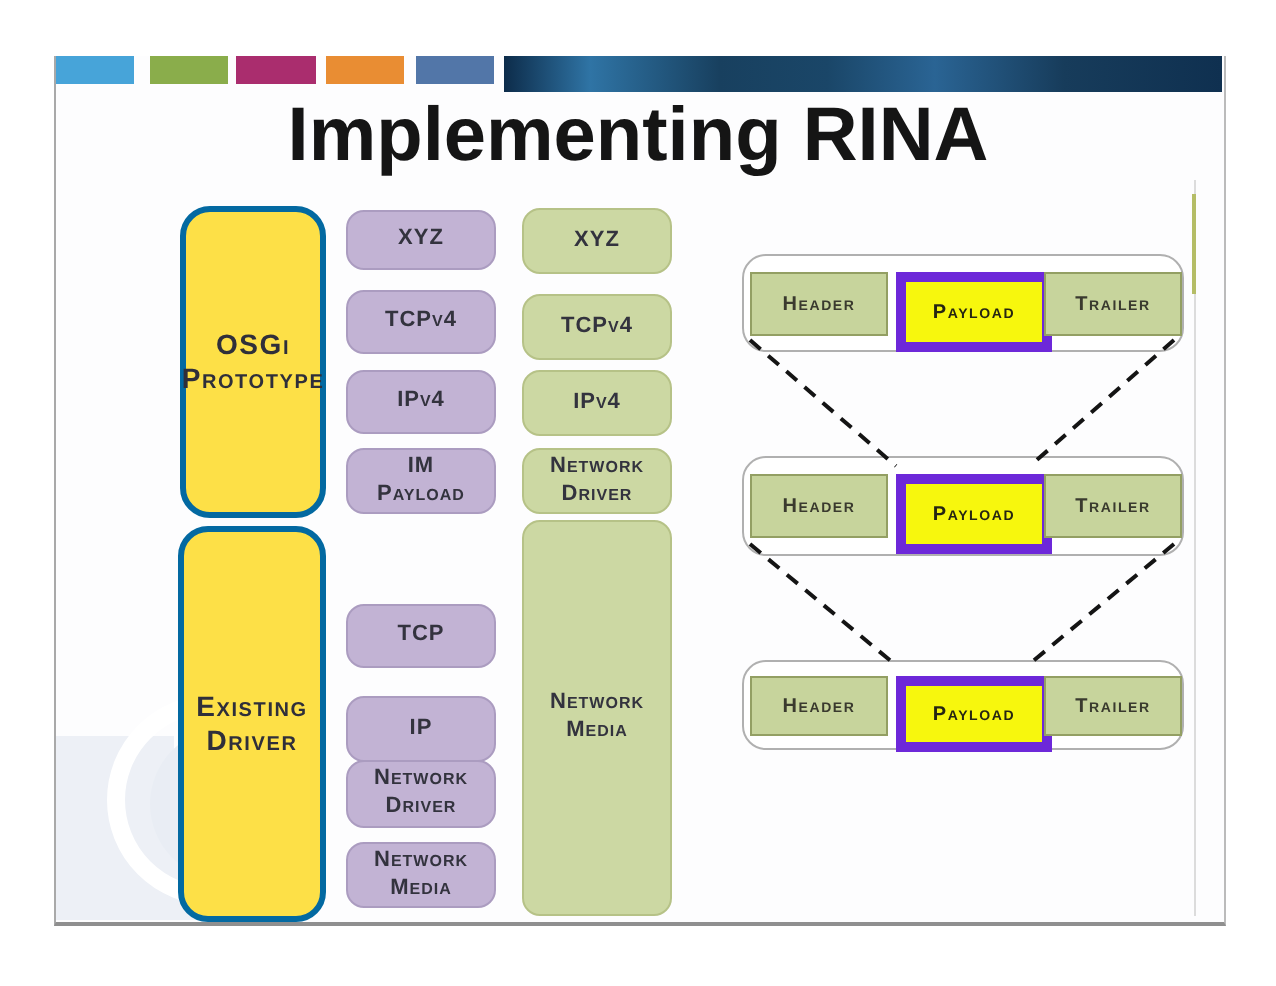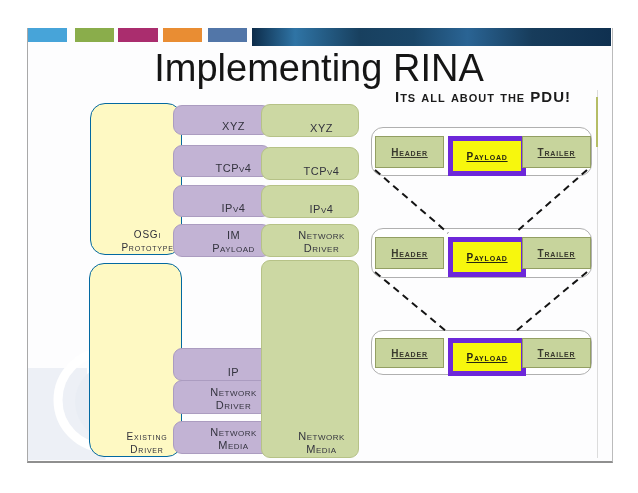--- a/index.html
+++ b/index.html
@@ -6,37 +6,37 @@
   .page{position:relative;width:638px;height:493px;background:#ffffff;overflow:hidden;
         font-family:"Liberation Sans",sans-serif;}
   .slide{position:absolute;left:27px;top:28px;width:584px;height:433px;background:#fdfdfe;
          border-left:1px solid #a9a9a9;border-right:1px solid #bbbbbb;border-bottom:2px solid #8f8f8f;}
   
   .seg{position:absolute;top:28px;height:14px;width:39px;}
   .navybar{position:absolute;top:28px;left:252px;width:359px;height:18px;
            background:linear-gradient(90deg,#0d2c4a 0%,#2f74a5 12%,#18405f 30%,#1a4668 45%,
                        #2a6494 60%,#173c5b 78%,#0f3050 100%);}
   .title{position:absolute;left:27px;top:47px;width:584px;text-align:center;
-         font-size:38px;font-weight:400;color:#151515;letter-spacing:0px;}
+         font-size:38px;font-weight:700;color:#151515;letter-spacing:0px;}
   
-  .bx{position:absolute;display:flex;align-items:flex-end;justify-content:center;text-align:center;
-      border-radius:9px;font-variant:small-caps;color:#33333e;font-weight:400;font-size:11px;
-      letter-spacing:0.5px;line-height:1.25;white-space:pre-line;padding-left:23px;}
-  .leftbx{left:90px;width:67px;background:#fef9c3;border:1px solid #0369a1;border-radius:15px;
-          font-size:10px;letter-spacing:0.8px;color:#2f2f3a;}
+  .bx{position:absolute;display:flex;align-items:center;justify-content:center;text-align:center;
+      border-radius:9px;font-variant:small-caps;color:#33333e;font-weight:700;font-size:11px;
+      letter-spacing:0.5px;line-height:1.25;white-space:pre-line;}
+  .leftbx{left:90px;width:67px;background:#fde047;border:3px solid #0369a1;border-radius:15px;
+          font-size:14px;letter-spacing:0.8px;color:#2f2f3a;}
   .purp{left:173px;width:73px;background:#c2b3d4;border:1px solid #ab9cc0;}
   .grn{left:261px;width:73px;background:#ccd8a3;border:1px solid #b6c287;}
   
   .pdu-head{position:absolute;left:372px;top:88px;width:222px;text-align:center;
             font-variant:small-caps;font-weight:700;font-size:15px;color:#1b1b1b;letter-spacing:1px;}
   .pdurow{position:absolute;left:371px;width:219px;background:#ffffff;border:1px solid #b0b0b0;
           border-radius:12px;}
   .cell{position:absolute;display:flex;align-items:center;justify-content:center;
         border-radius:0;background:#c7d49c;border:1px solid #939f63;
-        font-variant:small-caps;font-weight:700;font-size:10px;color:#3a3a2e;letter-spacing:0.8px;text-decoration:underline;}
+        font-variant:small-caps;font-weight:700;font-size:10px;color:#3a3a2e;letter-spacing:0.8px;}
   .cell.payload{border:5px solid #6d28d9;color:#262612;}
   .overlay{position:absolute;left:0;top:0;width:638px;height:493px;pointer-events:none;}
   .decowrap{position:absolute;left:28px;top:328px;width:180px;height:132px;overflow:hidden;}
 </style>
 </head>
 <body>
 
 <div class="page">
 
   <div class="slide"></div>
@@ -70,20 +70,22 @@
 
   <div class="bx purp" style="top:105px;height:28px">
     <span>XYZ</span></div>
   <div class="bx purp" style="top:145px;height:30px">
     <span>TCPv4</span></div>
   <div class="bx purp" style="top:185px;height:30px">
     <span>IPv4</span></div>
   <div class="bx purp" style="top:224px;height:31px">
     <span>IM
 Payload</span></div>
+  <div class="bx purp" style="top:302px;height:30px">
+    <span>TCP</span></div>
   <div class="bx purp" style="top:348px;height:31px">
     <span>IP</span></div>
   <div class="bx purp" style="top:380px;height:32px">
     <span>Network
 Driver</span></div>
   <div class="bx purp" style="top:421px;height:31px">
     <span>Network
 Media</span></div>
 
   <div class="bx grn" style="top:104px;height:31px">
@@ -92,21 +94,20 @@
     <span>TCPv4</span></div>
   <div class="bx grn" style="top:185px;height:31px">
     <span>IPv4</span></div>
   <div class="bx grn" style="top:224px;height:31px">
     <span>Network
 Driver</span></div>
   <div class="bx grn" style="top:260px;height:196px">
     <span>Network
 Media</span></div>
 
-  <div class="pdu-head">Its all about the PDU!</div>
 
   <div class="pdurow" style="top:127px;height:47px">
     <div class="cell" style="left:3px;top:8px;width:67px;height:30px">
       <span>Header</span>
       </div>
     <div class="cell payload" style="left: 76px; top: 8px; width: 68px; height: 30px; background: rgb(247, 247, 13);">
       <span>Payload</span>
       </div>
     <div class="cell" style="left:150px;top:8px;width:67px;height:30px">
       <span>Trailer</span>

